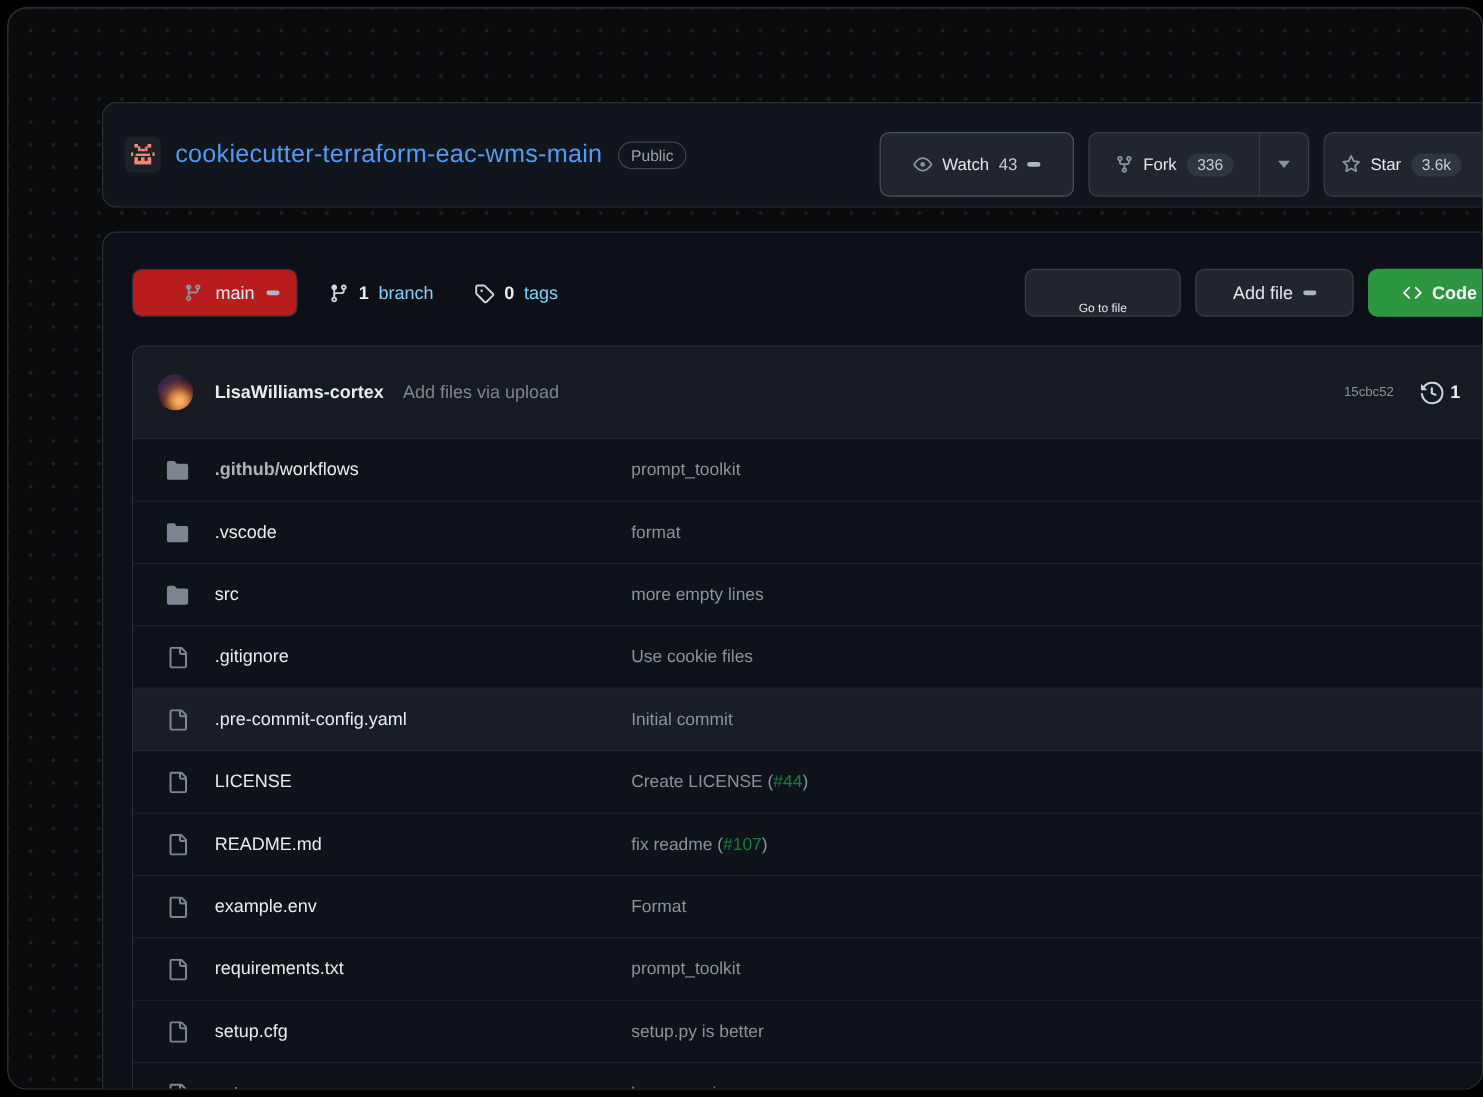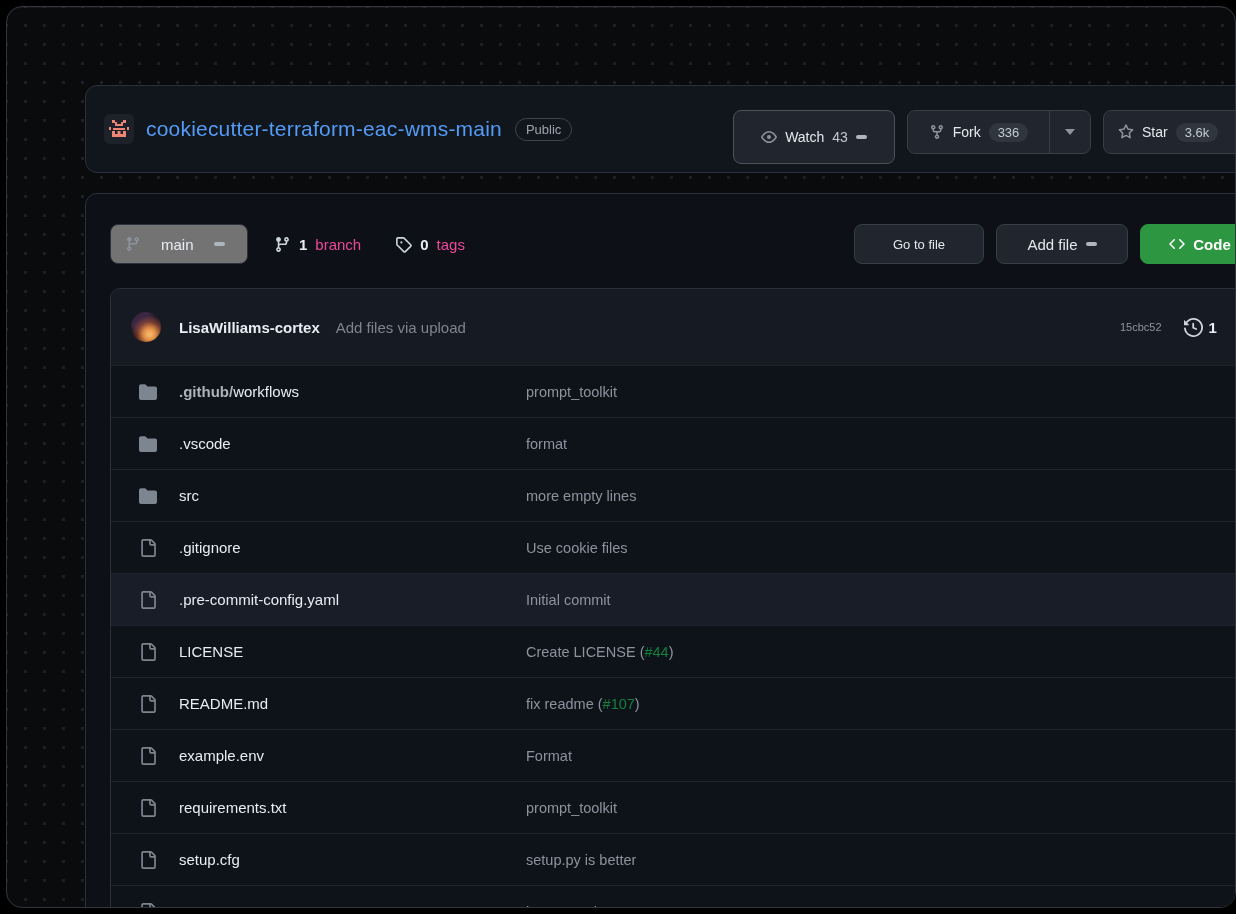--- a/index.html
+++ b/index.html
@@ -21,21 +21,21 @@
     display:flex; align-items:center; justify-content:center; flex:none; }
   .repo-title { margin-left:12px; font-size:21px; color:#539bf5; letter-spacing:.2px; cursor:pointer; }
   .visibility-badge { margin-left:13px; font-size:13px; color:#9aa4ae;
     border:1px solid #3d444d; border-radius:999px; padding:3px 10px; }
 
   .repo-actions { position:absolute; left:647px; top:24px; display:flex; gap:12px; }
   .btn { display:flex; align-items:center; gap:8px; height:54px;
     background:#21262e; border:1px solid #373e47; border-radius:8px;
     color:#e2e8ee; font-size:14px; font-weight:500; padding:0 14px; cursor:pointer; }
   .btn svg { flex:none; }
-  .btn-group { display:flex; height:44px; background:#21262e;
+  .btn-group { display:flex; height:54px; background:#21262e;
     border:1px solid #373e47; border-radius:8px; overflow:hidden; }
   .btn-group .seg { display:flex; align-items:center; gap:8px; padding:0 14px;
     color:#e2e8ee; font-size:14px; font-weight:500; cursor:pointer; }
   .btn-group .divider { width:1px; background:#373e47; margin:0; }
   .watch-btn { width:162px; border-color:#4a525c; justify-content:center; }
   .fork-group { width:184px; } .fork-group .seg.main { flex:1; justify-content:center; }
   .fork-group .seg.caret-seg { width:40px; justify-content:center; }
   .star-group { width:200px; }
   .count-pill { background:#30363d; border-radius:999px; padding:2px 9px;
     font-size:13px; color:#c3cad2; }
@@ -43,29 +43,29 @@
   .dash-caret { width:11px; height:3.5px; border-radius:2px; background:#aeb6bf; display:inline-block; }
   .tri-caret { width:0; height:0; border-left:5px solid transparent;
     border-right:5px solid transparent; border-top:6px solid #8b949e; display:inline-block; }
 
   
   .main-card { position:absolute; left:78px; top:186px; width:1200px; height:780px;
     background:#0d1117; border:1px solid #2b313b; border-radius:12px;
     padding:30px 24px 0 24px; }
 
   .toolbar { display:flex; align-items:center; height:40px; }
-  .branch-btn { height:40px; width:138px; justify-content:flex-start; gap:20px;
-    background:#737373; border-color:#2c323c; color:#e6edf3; font-size:15px; }
+  .branch-btn { height:40px; width:138px; justify-content:flex-end; gap:10px;
+    background:#b91c1c; border-color:#2c323c; color:#e6edf3; font-size:15px; }
   .stat { display:flex; align-items:center; gap:8px; margin-left:26px; cursor:pointer; }
   .stat.tags { margin-left:34px; }
   .stat .num { color:#e6edf3; font-weight:700; font-size:15px; }
-  .stat .lbl { color:#ec4899; font-size:15px; }
+  .stat .lbl { color:#7dd3fc; font-size:15px; }
   .stat svg { color:#cdd5dd; }
   .toolbar-right { margin-left:auto; display:flex; gap:12px; }
-  .goto-btn { width:130px; height:40px; justify-content:center; font-size:13px; }
+  .goto-btn { width:130px; height:40px; justify-content:center; font-size:10px;align-items:flex-end; }
   .addfile-btn { width:132px; height:40px; justify-content:center; font-size:15px; }
   .code-btn { width:120px; height:40px; justify-content:center; font-size:15px;
     background:#2d9641; border:1px solid #2d9641; color:#fff; font-weight:600; }
 
   
   .file-table { margin-top:24px; width:1220px; border:1px solid #2b313b;
     border-radius:10px 10px 0 0; overflow:hidden; }
   .commit-row { position:relative; height:76px; background:#161b23;
     display:flex; align-items:center; padding:0 20px; }
   .avatar { width:30px; height:30px; border-radius:50%; flex:none; cursor:pointer;

